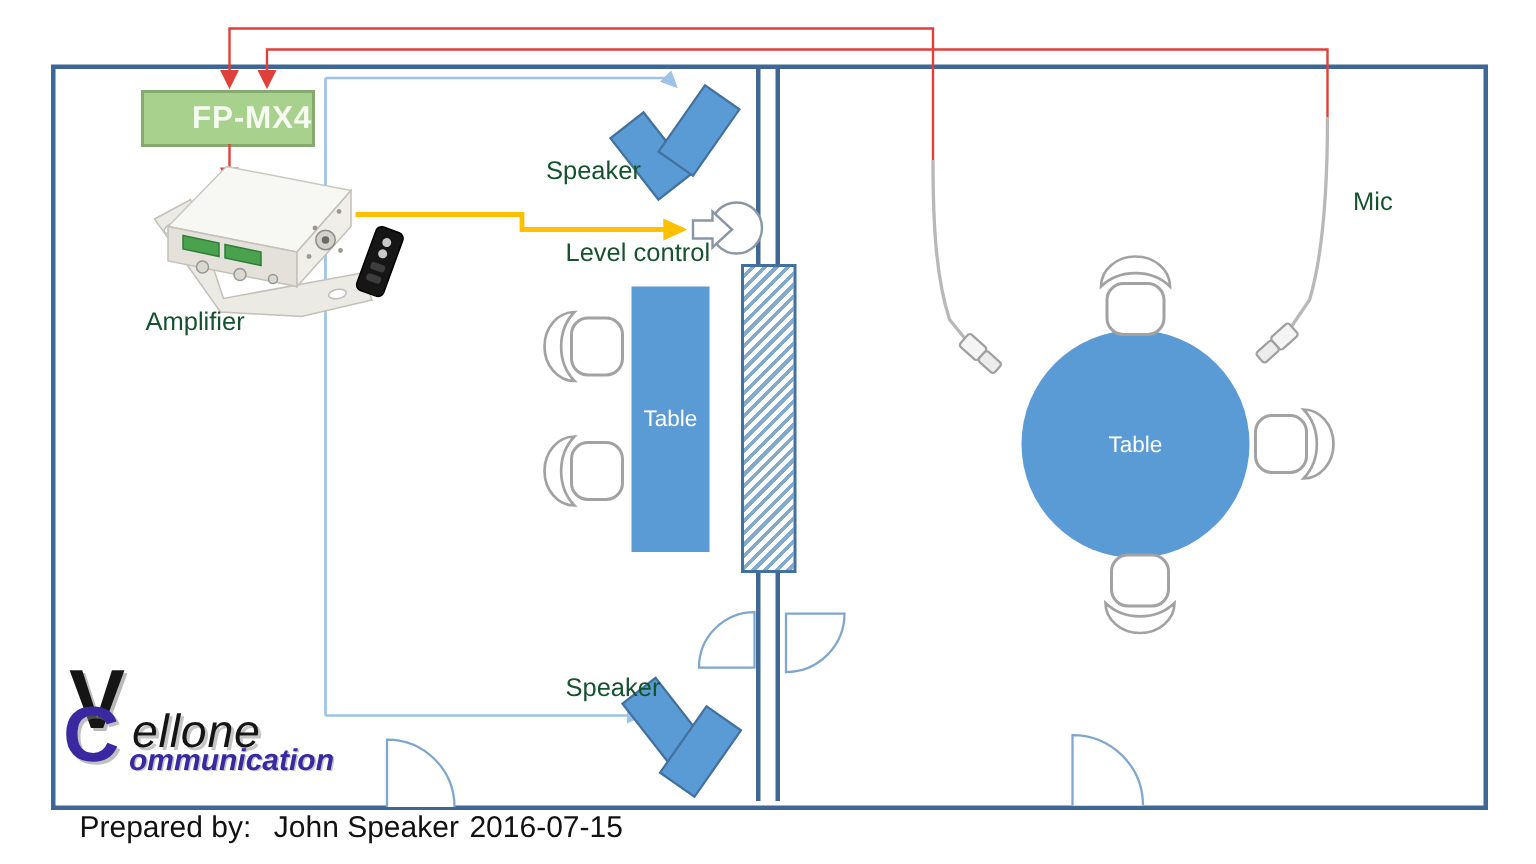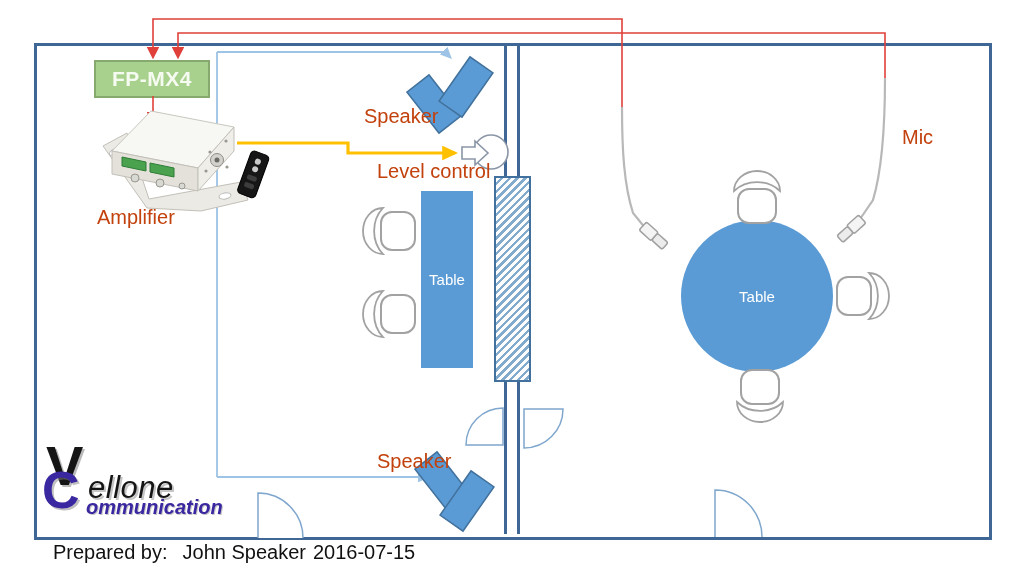--- a/index.html
+++ b/index.html
@@ -8,30 +8,30 @@
   .abs{position:absolute;}
   
   .wall-outer{left:34px;top:43px;width:952px;height:491px;border:3px solid #3f6796;background:transparent;}
   .wall-divider{left:504px;top:46px;width:16px;height:488px;background:#fff;
                 border-left:3px solid #3f6796;border-right:3px solid #3f6796;box-sizing:border-box;}
   .wall-hatch{left:494px;top:176px;width:37px;height:206px;box-sizing:border-box;
               border:2px solid #41719c;
               background:repeating-linear-gradient(135deg,#fdfdfd 0px,#fdfdfd 3px,#82aacc 3px,#82aacc 5.5px);}
   
   .fp-box{left:94px;top:60px;width:112px;height:34px;background:#a9d18e;border:2px solid #85a96f;
-          display:flex;align-items:center;justify-content:center;
+          display:flex;align-items:center;justify-content:flex-end;
           color:#f6fbf1;font-size:21px;font-weight:600;letter-spacing:.5px;}
   
   .table-rect{left:421px;top:191px;width:52px;height:177px;background:#5b9bd5;
               display:flex;align-items:center;justify-content:center;}
   .table-round{left:681px;top:220px;width:152px;height:152px;background:#5b9bd5;border-radius:50%;
                display:flex;align-items:center;justify-content:center;}
   .table-label{color:#fff;font-size:15px;}
   
-  .lbl{font-size:20px;color:#c2410c;white-space:nowrap;line-height:1.1;}
+  .lbl{font-size:17px;color:#14532d;white-space:nowrap;line-height:1.1;}
   .lbl-amplifier{left:97px;top:206px;}
   .lbl-speaker-top{left:364px;top:105px;}
   .lbl-level{left:377px;top:160px;text-align:right;}
   .lbl-speaker-bottom{left:377px;top:450px;}
   .lbl-mic{left:902px;top:126px;}
   
   .svg-layer{left:0;top:0;width:1024px;height:576px;}
   
   .logo-v{left:46px;top:438px;font-size:56px;line-height:1;font-weight:900;color:#151515;
           text-shadow:2px 2px 0 rgba(130,130,130,.55);}

